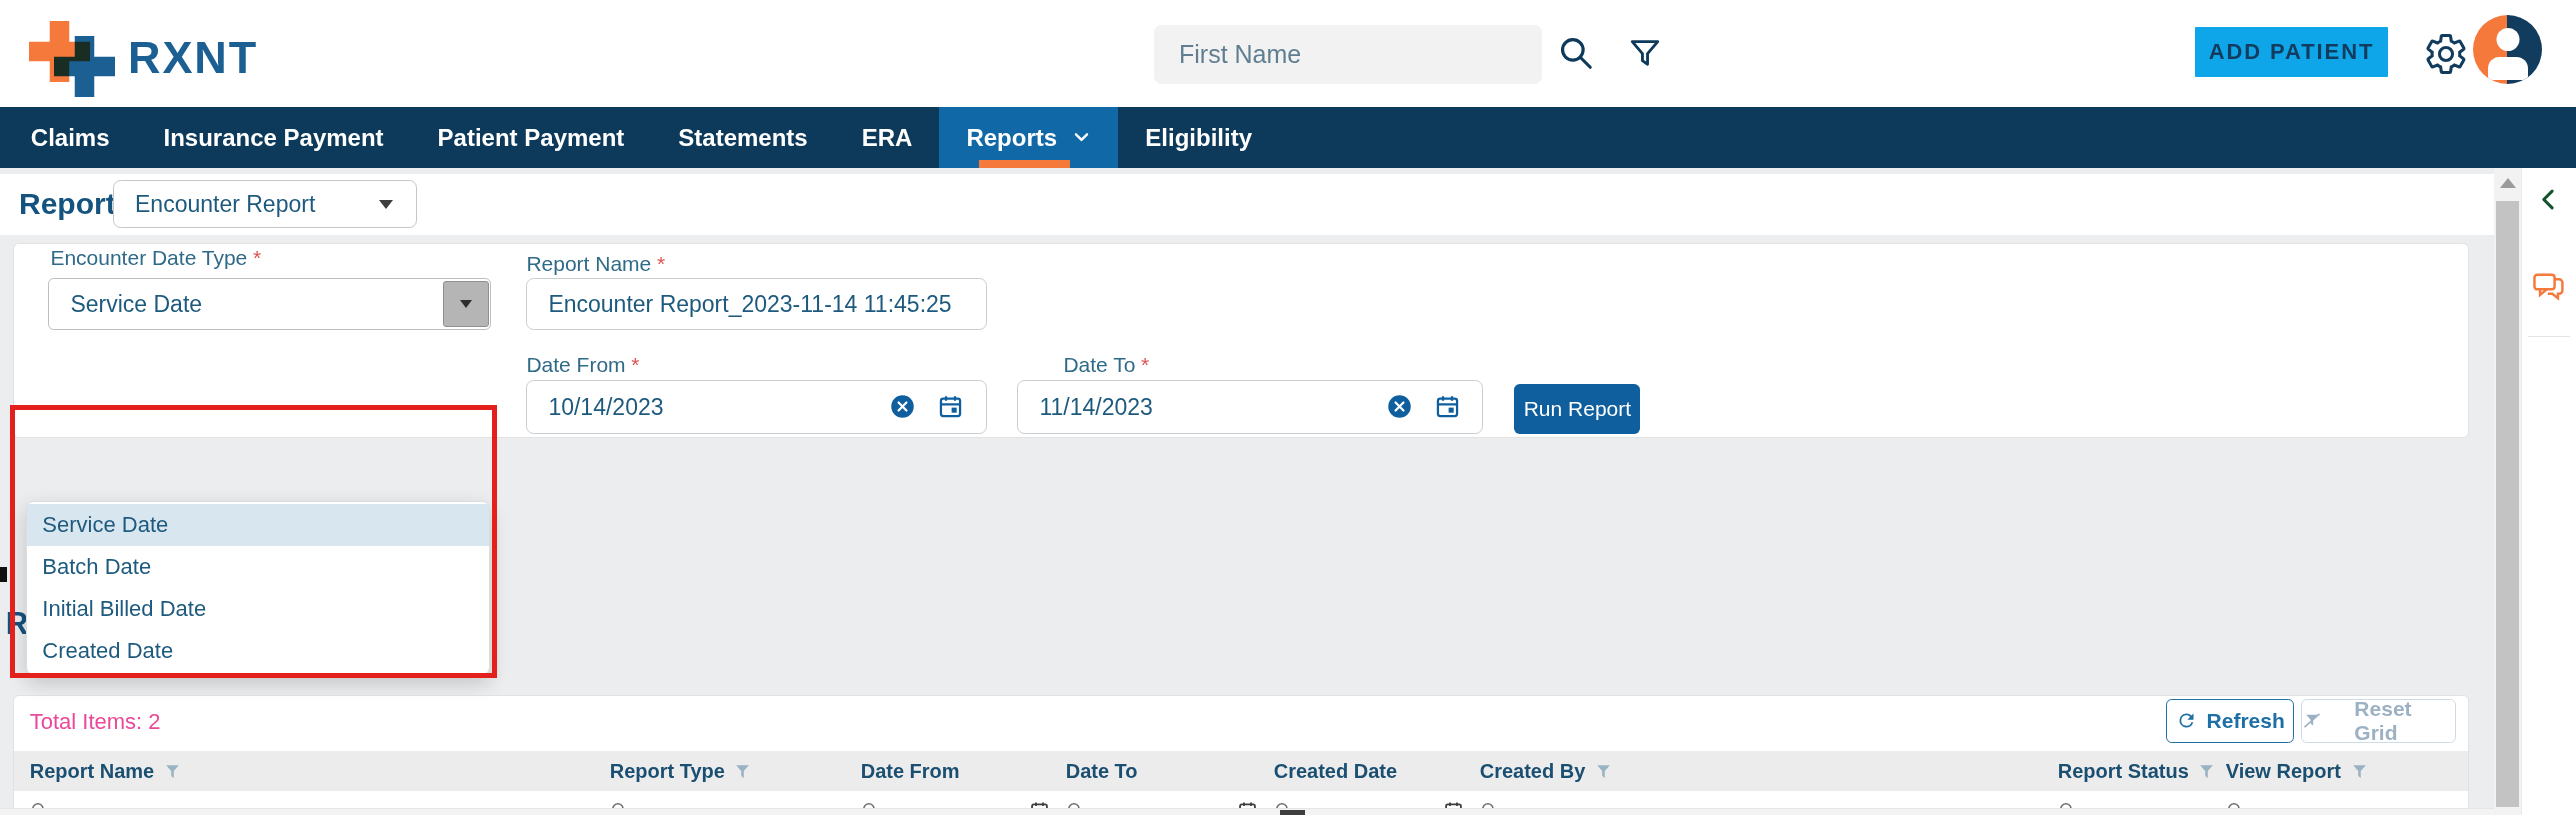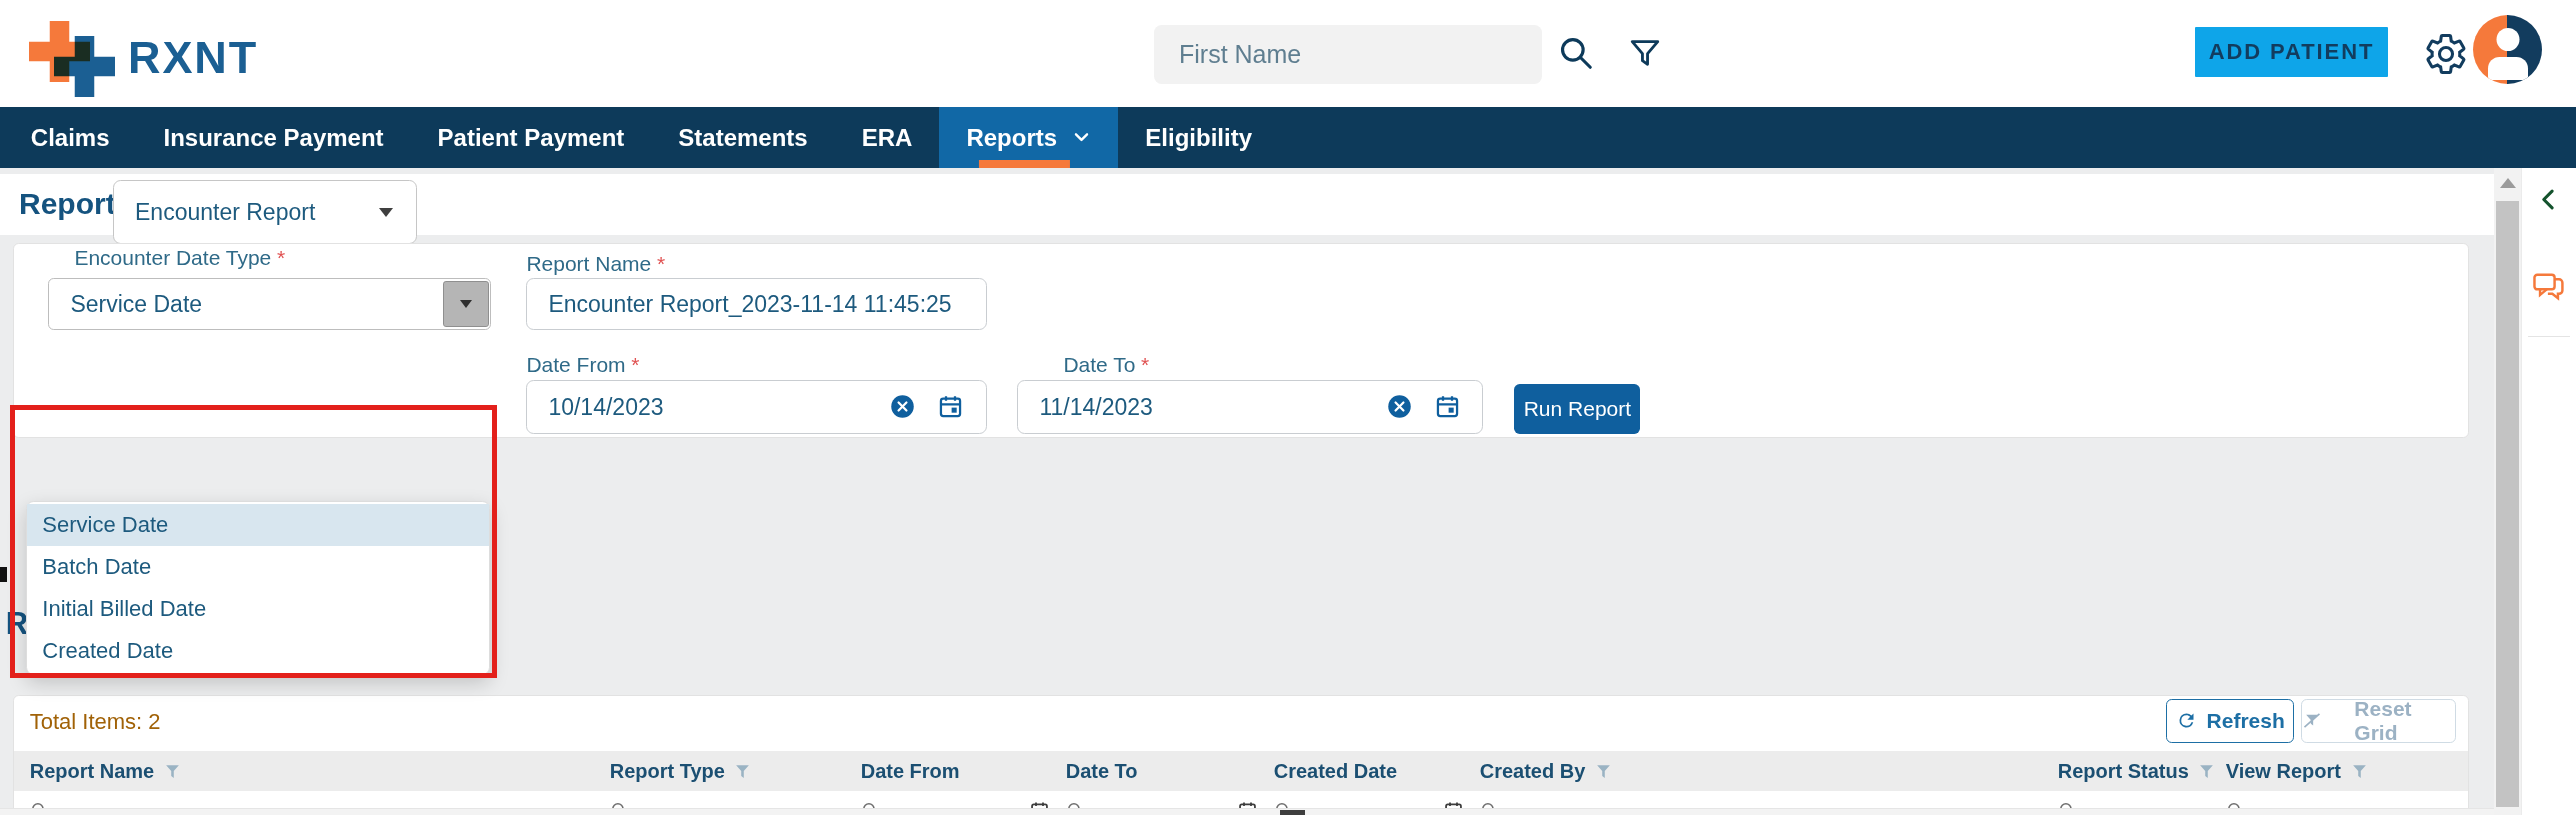--- a/index.html
+++ b/index.html
@@ -39,21 +39,21 @@
   .nav-item.active{background:#1168a6;gap:15.3px;}
   .active-underline{position:absolute;bottom:0;left:50%;transform:translateX(-55%);width:91px;height:7.6px;background:#f5793b;}
   .nav-caret{width:19px;height:19px;color:#fff;}
 
   
   .page{position:absolute;left:0;top:168px;width:2494px;height:648px;background:#ecedee;}
 
   
   .report-band{position:absolute;left:0;top:5.7px;width:2494px;height:61px;background:#fff;}
   .report-title{position:absolute;left:19px;top:0;height:61px;display:flex;align-items:center;font-size:30px;font-weight:700;color:#15537f;}
-  .report-select{position:absolute;left:113px;top:6.7px;width:304px;height:64px;background:#fff;border:1px solid #c6c6c6;border-radius:7.6px;
+  .report-select{position:absolute;left:113px;top:6.7px;width:304px;height:48px;background:#fff;border:1px solid #c6c6c6;border-radius:7.6px;
                  display:flex;align-items:center;padding:0 21px;box-sizing:border-box;font-size:23px;color:#1d5a7e;cursor:pointer;}
   .tri-down{width:0;height:0;border-left:7.6px solid transparent;border-right:7.6px solid transparent;border-top:9.6px solid #3f3f3f;}
   .report-select .tri-down{position:absolute;right:23px;}
 
   
   .form-card{position:absolute;left:13.4px;top:75px;width:2456px;height:195px;background:#fff;border:1px solid #e2e2e2;border-radius:5.7px;box-sizing:border-box;}
   .fld-label{position:absolute;font-size:21px;color:#2f6a88;}
   .req{color:#e05252;margin-left:5.7px;}
   .text-input{position:absolute;background:#fff;border:1px solid #c9cdd1;border-radius:7.6px;padding:12px 21px;font-size:23px;color:#1d5a7e;
               font-family:"Liberation Sans",sans-serif;outline:none;box-sizing:border-box;}
@@ -75,21 +75,21 @@
 
   
   .annotation{position:absolute;left:9.6px;top:237px;width:487px;height:273px;border:5.7px solid #e3201b;box-sizing:border-box;z-index:20;pointer-events:none;}
 
   
   .frag-dash{position:absolute;left:0;top:399px;width:6.7px;height:15.3px;background:#111;z-index:1;}
   .frag-r{position:absolute;left:5.7px;top:438px;font-size:31px;font-weight:700;color:#15537f;z-index:1;}
 
   
   .table-card{position:absolute;left:13.4px;top:527px;width:2456px;height:281px;background:#fff;border:1px solid #e2e2e2;border-radius:5.7px;box-sizing:border-box;}
-  .total-items{position:absolute;left:15.3px;top:13.4px;font-size:22px;color:#a16207;}
+  .total-items{position:absolute;left:15.3px;top:13.4px;font-size:22px;color:#ec4899;}
   .btn{position:absolute;top:2.9px;height:44px;border-radius:5.7px;display:flex;align-items:center;justify-content:center;gap:9.6px;
        font-size:21px;font-weight:600;background:#fff;cursor:pointer;box-sizing:border-box;}
   .btn-refresh{left:2152px;width:128px;border:1.9px solid #1d6fa5;color:#1d6fa5;}
   .btn-reset{left:2287px;width:155px;border:1px solid #cfdbe4;color:#9cb2c4;gap:32px;}
   .btn svg{width:21px;height:21px;}
 
   .grid-row{display:grid;grid-template-columns:580px 251px 205px 208px 206px 578px 168px 167px 75px;
             padding-left:15.3px;align-items:center;box-sizing:border-box;position:absolute;left:0;width:2454px;}
   .g-head{top:55px;height:40px;background:#ececec;font-size:20px;font-weight:700;color:#1b4f72;}
   .g-head .cell{display:flex;align-items:center;gap:9.6px;}
@@ -162,21 +162,21 @@
 
     <div class="report-band">
       <div class="report-title">Report</div>
       <div class="report-select">
         <span>Encounter Report</span>
         <span class="tri-down"></span>
       </div>
     </div>
 
     <div class="form-card">
-      <div class="fld-label" style="left:36px;top:2px;margin-left:24px;">
+      <div class="fld-label" style="left:36px;top:2px;">
         <span>Encounter Date Type</span><span class="req">*</span>
       </div>
       <div class="edt-select">
         <span>Service Date</span>
         <span class="edt-btn">
           <span class="tri-down"></span>
         </span>
       </div>
 
       <div class="fld-label" style="left:512px;top:7.6px;">

